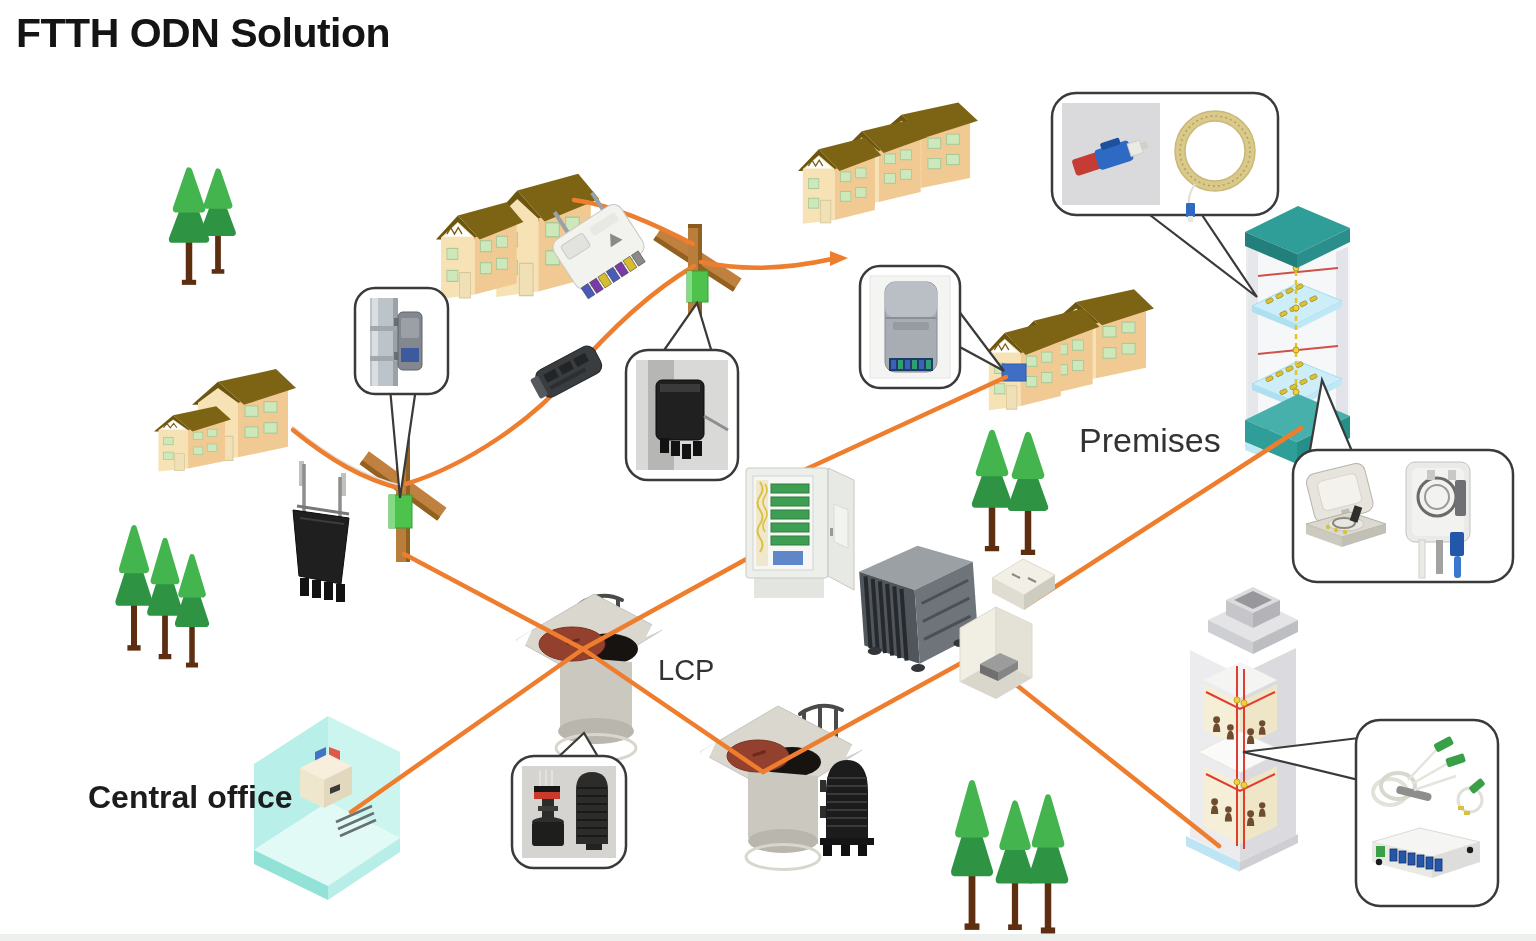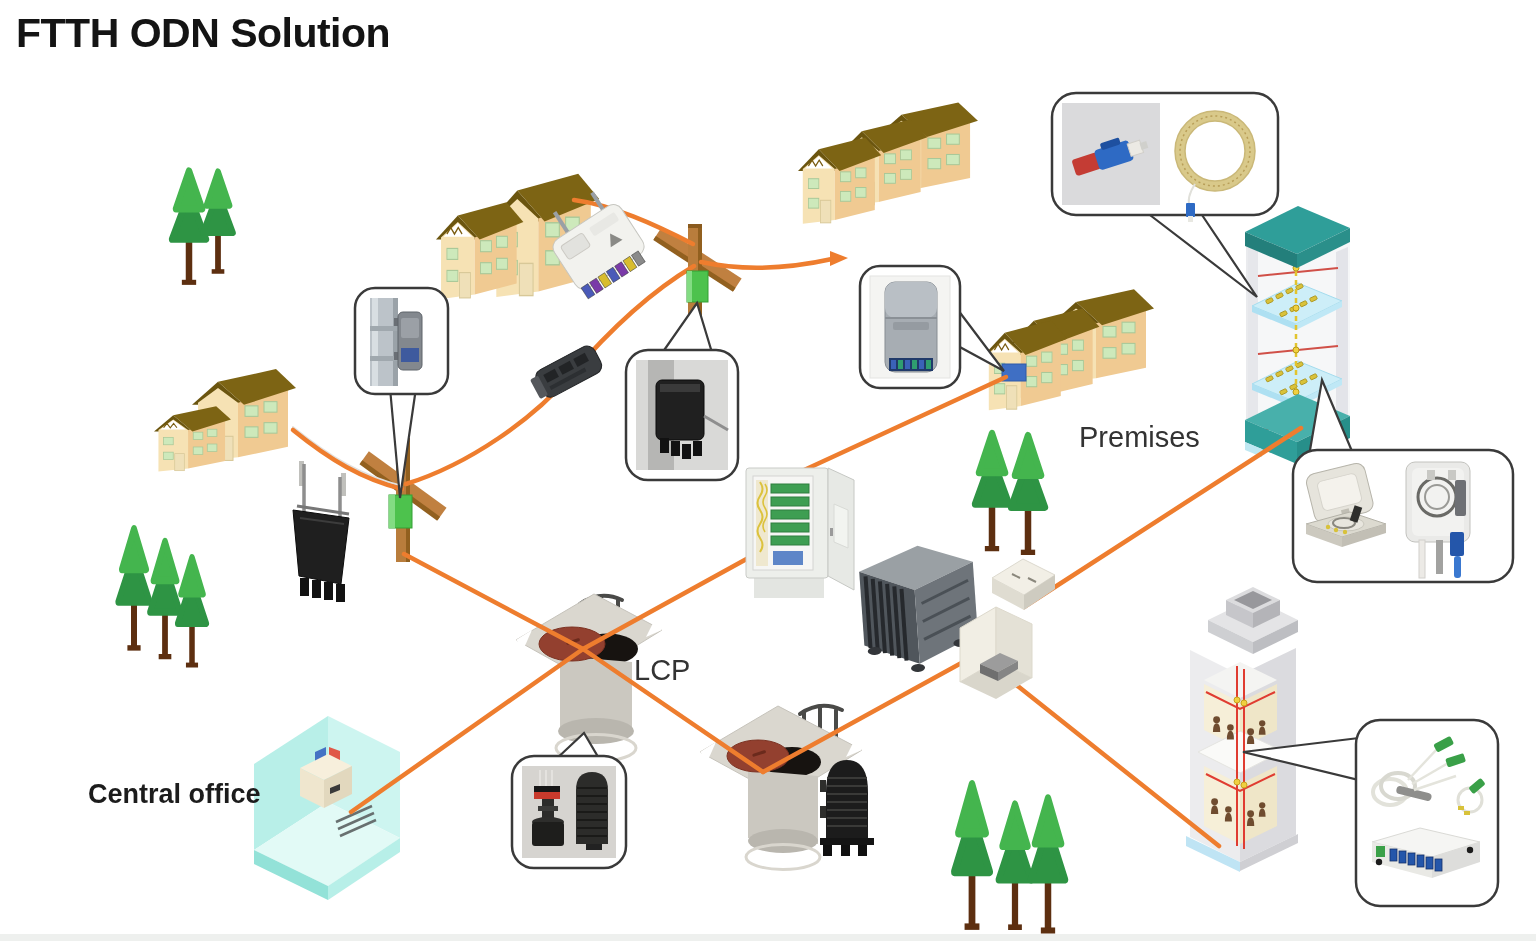--- a/index.html
+++ b/index.html
@@ -1,22 +1,22 @@
 <!DOCTYPE html>
 <html><head>
 <meta charset="utf-8">
 <style>
   html,body{margin:0;padding:0;background:#fff}
   body{width:1536px;height:941px;position:relative;overflow:hidden;font-family:"Liberation Sans",sans-serif}
   #stage{position:absolute;left:0;top:0}
   .lbl{position:absolute;white-space:nowrap;color:#2e2e2e}
   #title{left:16px;top:10px;font-size:41px;font-weight:800;color:#141414;letter-spacing:-.5px}
-  #lbl-co{left:88px;top:779px;font-size:27px;font-weight:700;color:#1c1c1c}
-  #lbl-lcp{left:634px;top:654px;font-size:29px;font-weight:400;color:#333}
-  #lbl-prem{left:1079px;top:421px;font-size:29px;font-weight:400;color:#333}
+  #lbl-co{left:88px;top:779px;font-size:32px;font-weight:700;color:#1c1c1c}
+  #lbl-lcp{left:658px;top:654px;font-size:29px;font-weight:400;color:#333}
+  #lbl-prem{left:1079px;top:421px;font-size:34px;font-weight:400;color:#333}
 </style>
 </head>
 <body>
 
 <svg id="stage" width="1536" height="941" viewBox="0 0 1536 941">
   <defs>
     <g id="tree">
       <rect x="17.5" y="46" width="5" height="40" fill="#5d2f10"></rect>
       <rect x="14.5" y="84" width="11" height="3.5" fill="#5d2f10"></rect>
       <polygon points="7,56 20,25 33,56" fill="#2e9444" stroke="#2e9444" stroke-width="5" stroke-linejoin="round"></polygon>

